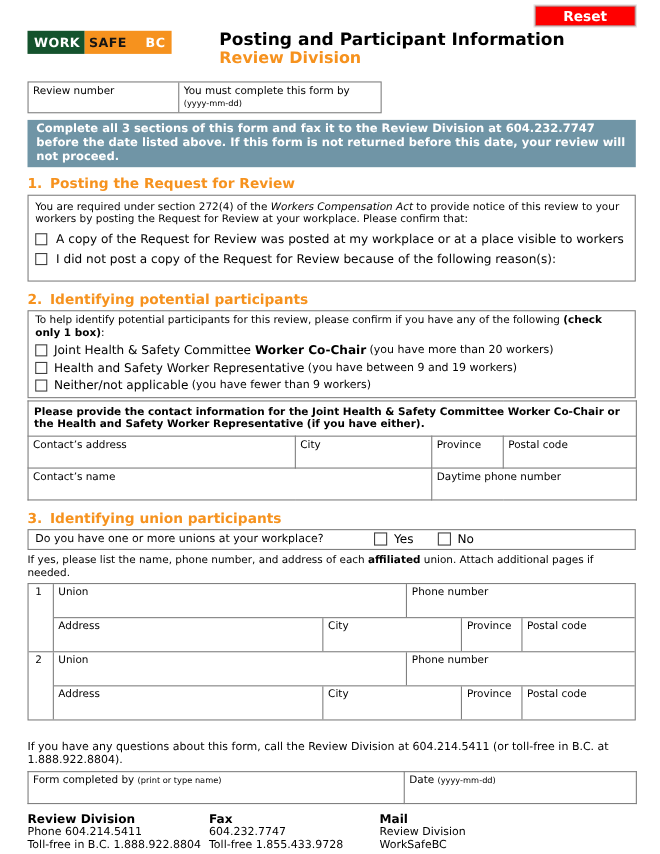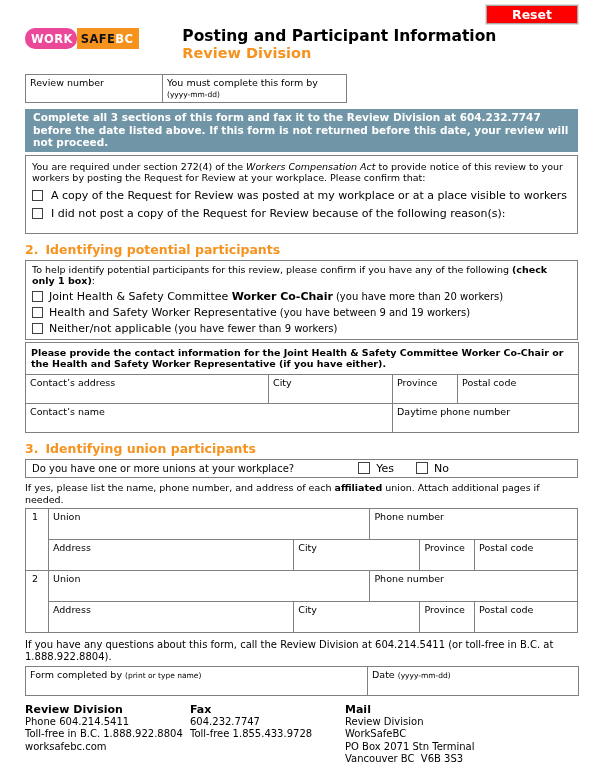--- a/index.html
+++ b/index.html
@@ -6,24 +6,24 @@
   html,body { width:600px; height:776px; background:#fff; }
   body { font-family:"DejaVu Sans","Liberation Sans",sans-serif; color:#000; position:relative; overflow:hidden; }
   .page { position:absolute; inset:0; padding:0 22px 0 25px; }
 
   .reset-btn { position:absolute; top:5px; right:22px; width:92px; height:19px;
     background:#FF0000; color:#ffffff; font-weight:bold; font-size:12.5px; line-height:16px;
     text-align:center; border:1px solid #a9a9a9; outline:1px solid #e0e0e0; font-family:inherit; cursor:pointer; }
 
   .header-row { display:flex; margin-top:28px; }
   .logo { display:inline-flex; height:21px; font-weight:bold; font-size:11.5px; letter-spacing:.4px; flex:none; }
-  .logo-black { background:#ec4899; color:#fff; display:flex; align-items:center; padding:0 4px 0 6px;border-radius:10px; }
+  .logo-black { background:#14532d; color:#fff; display:flex; align-items:center; padding:0 4px 0 6px; }
   .logo-orange { background:#F6921E; display:flex; align-items:center; padding:0 6px 0 4px; }
   .logo-safe { color:#141414; }
-  .logo-bc { color:#fff; margin-left:0; }
+  .logo-bc { color:#fff; margin-left:17px; }
   .title-block { margin-left:43px; }
   .page-title { font-size:15.5px; font-weight:bold; line-height:17px; }
   .page-subtitle { font-size:14.5px; font-weight:bold; line-height:17px; color:#F6921E; }
 
   .review-box { margin-top:12px; width:322px; height:29px; border:1px solid #808080; display:flex; }
   .review-cell { padding:2px 4px; font-size:9.5px; }
   .review-cell.num { width:137px; border-right:1px solid #808080; }
   .review-cell.by { flex:1; }
   .tiny { font-size:7.5px; }
 
@@ -47,37 +47,37 @@
 
   table { border-collapse:collapse; table-layout:fixed; width:100%; }
   td { border:1px solid #808080; font-size:9.5px; vertical-align:top; padding:2px 4px; }
   .contact-table { margin-top:2px; }
   .instr-cell { font-weight:bold; line-height:11.5px; padding:4px 5px; }
   .h29 { height:29px; }
 
   .q-box { margin-top:3px; height:19px; display:flex; align-items:center; padding:0 6px; font-size:10px; }
   .yn-group { display:flex; align-items:center; font-size:11px; }
   .yn-group .cb { width:12px; height:12px; margin-right:6px; }
-  .q-yes { margin-left:64px;text-align:center; }
+  .q-yes { margin-left:46px;text-align:center; }
   .q-no { margin-left:22px; }
   .ifyes-line { margin-top:4px; font-size:9.5px; line-height:12px; }
 
   .union-wrap { margin-top:2px; border:1px solid #808080; }
   .union-entry { display:flex; }
   .union-entry + .union-entry { border-top:1px solid #808080; }
   .union-num { width:23px; flex:none; border-right:1px solid #808080; padding:2px 0 0 6px; font-size:9.5px; }
   .union-right { flex:1; }
   .u-row { display:flex; }
   .u-row-a { border-bottom:1px solid #808080; }
   .u-cell { padding:2px 4px; font-size:9.5px; height:30px; }
   .u-union { flex:324; } .u-phone { flex:206; border-left:1px solid #808080; }
   .u-addr { flex:254; } .u-city { flex:126; border-left:1px solid #808080; }
   .u-prov { flex:49; border-left:1px solid #808080; } .u-post { flex:101; border-left:1px solid #808080; }
 
-  .questions-line { margin-top:6px; font-size:10px; line-height:12px; }
+  .questions-line { margin-top:19px; font-size:10px; line-height:12px; }
   .completed-table { margin-top:3px;padding-left:16px; }
 
   .footer-cols { display:flex; margin-top:7px; }
   .f-col1 { width:165px; } .f-col2 { width:155px; } .f-col3 { flex:1; }
   .f-title { font-weight:bold; font-size:11px; line-height:13px; }
   .f-line { font-size:10px; line-height:12.5px; white-space:pre-wrap; }
 
   .fill { cursor:text; }
 </style>
 </head>
@@ -105,20 +105,23 @@
     <div class="review-cell num fill">
       <span>Review number</span>
     </div>
     <div class="review-cell by fill">
       <span>You must complete this form by </span><span class="tiny">(yyyy-mm-dd)</span>
     </div>
   </div>
 
   <div class="banner">Complete all 3 sections of this form and fax it to the Review Division at 604.232.7747 before the date listed above. If this form is not returned before this date, your review will not proceed.</div>
 
+  <div class="sec-head">
+    <span class="sec-num">1.</span><span>Posting the Request for Review</span>
+  </div>
 
   <div class="box sec1-box">
     <div class="body-text sec1-intro">
       <span>You are required under section 272(4) of the </span><i>Workers Compensation Act</i><span> to provide notice of this review to your workers by posting the Request for Review at your workplace. Please confirm that:</span>
     </div>
     <div class="cb-row">
       <span class="cb"></span>
       <span>A copy of the Request for Review was posted at my workplace or at a place visible to workers</span>
     </div>
     <div class="cb-row">

